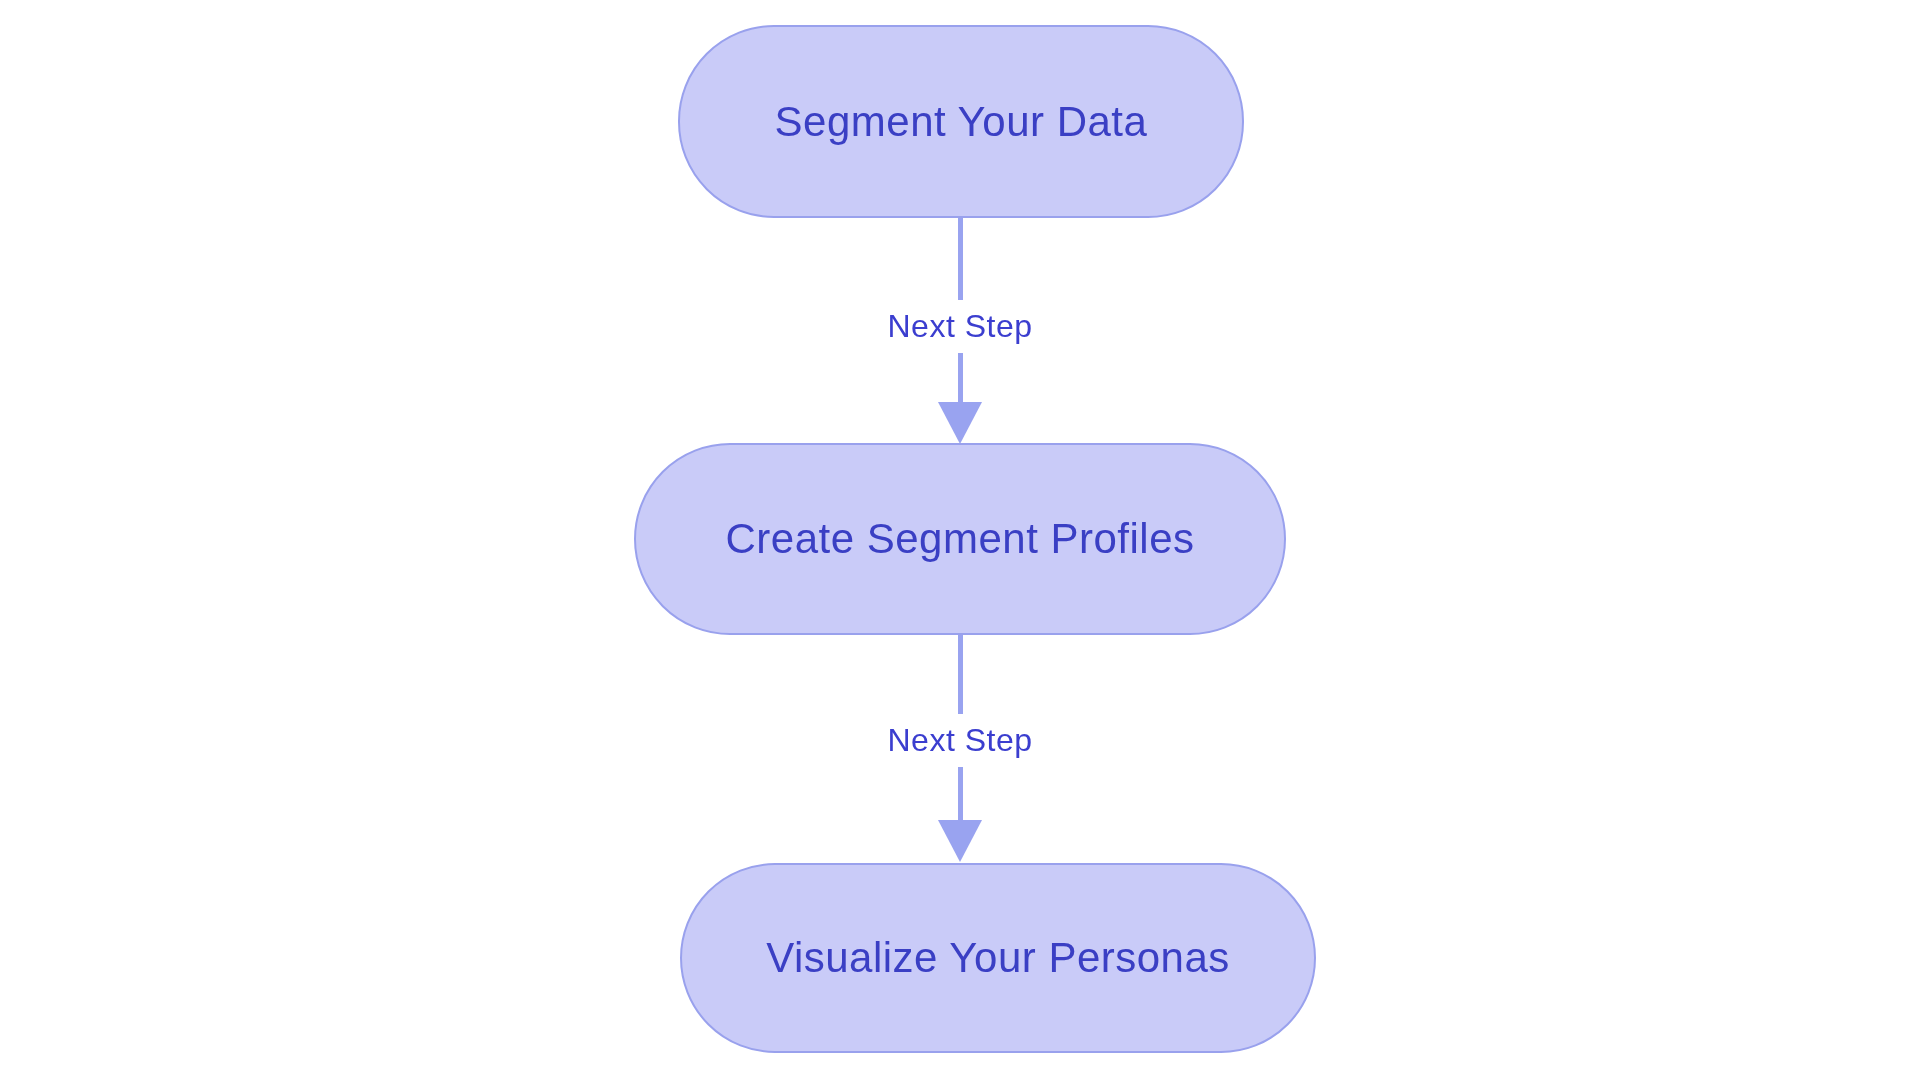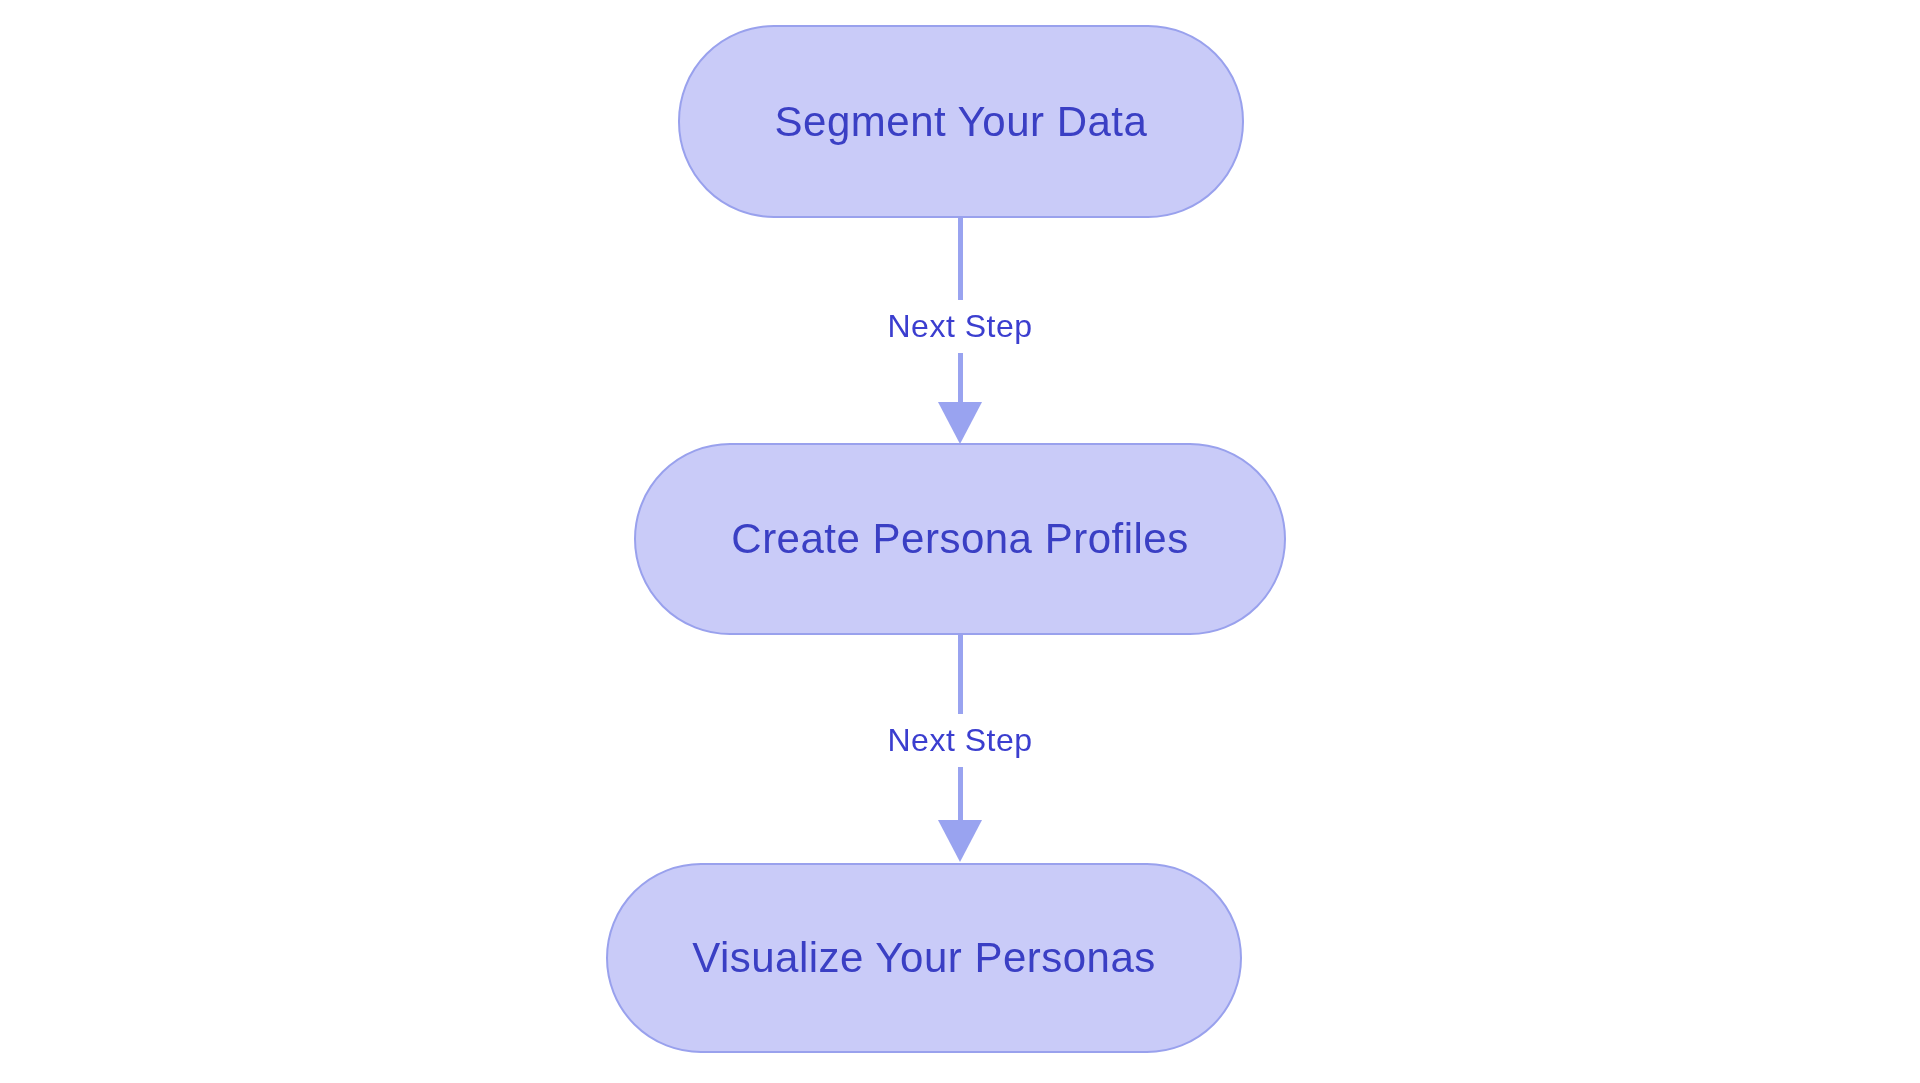--- a/index.html
+++ b/index.html
@@ -30,21 +30,21 @@
     background: var(--node-fill);
     border: 2px solid var(--node-border);
     border-radius: 96px;
     color: var(--node-text);
     font-size: 42px;
     letter-spacing: 0.5px;
     text-align: center;
   }
   .node-1 { left: 678px; top: 25px;  width: 566px; height: 193px; }
   .node-2 { left: 634px; top: 443px; width: 652px; height: 192px; }
-  .node-3 { left: 606px; top: 863px; width: 636px; height: 190px; }
+  .node-3 { left: 680px; top: 863px; width: 636px; height: 190px; }
 
   .edge-line {
     position: absolute;
     width: 5px;
     background: var(--edge);
     left: 958px;
   }
   .edge-line-1 { top: 218px; height: 192px; }
   .edge-line-2 { top: 635px; height: 191px; }
 
@@ -81,21 +81,21 @@
 
   <div class="node node-1">
     <span>Segment Your Data</span>
   </div>
 
   <div class="edge-line edge-line-1"></div>
   <div class="arrowhead arrowhead-1"></div>
   <div class="edge-label edge-label-1">Next Step</div>
 
   <div class="node node-2">
-    <span>Create Persona Profiles</span>
+    <span>Create Segment Profiles</span>
   </div>
 
   <div class="edge-line edge-line-2"></div>
   <div class="arrowhead arrowhead-2"></div>
   <div class="edge-label edge-label-2">Next Step</div>
 
   <div class="node node-3">
     <span>Visualize Your Personas</span>
   </div>
 

